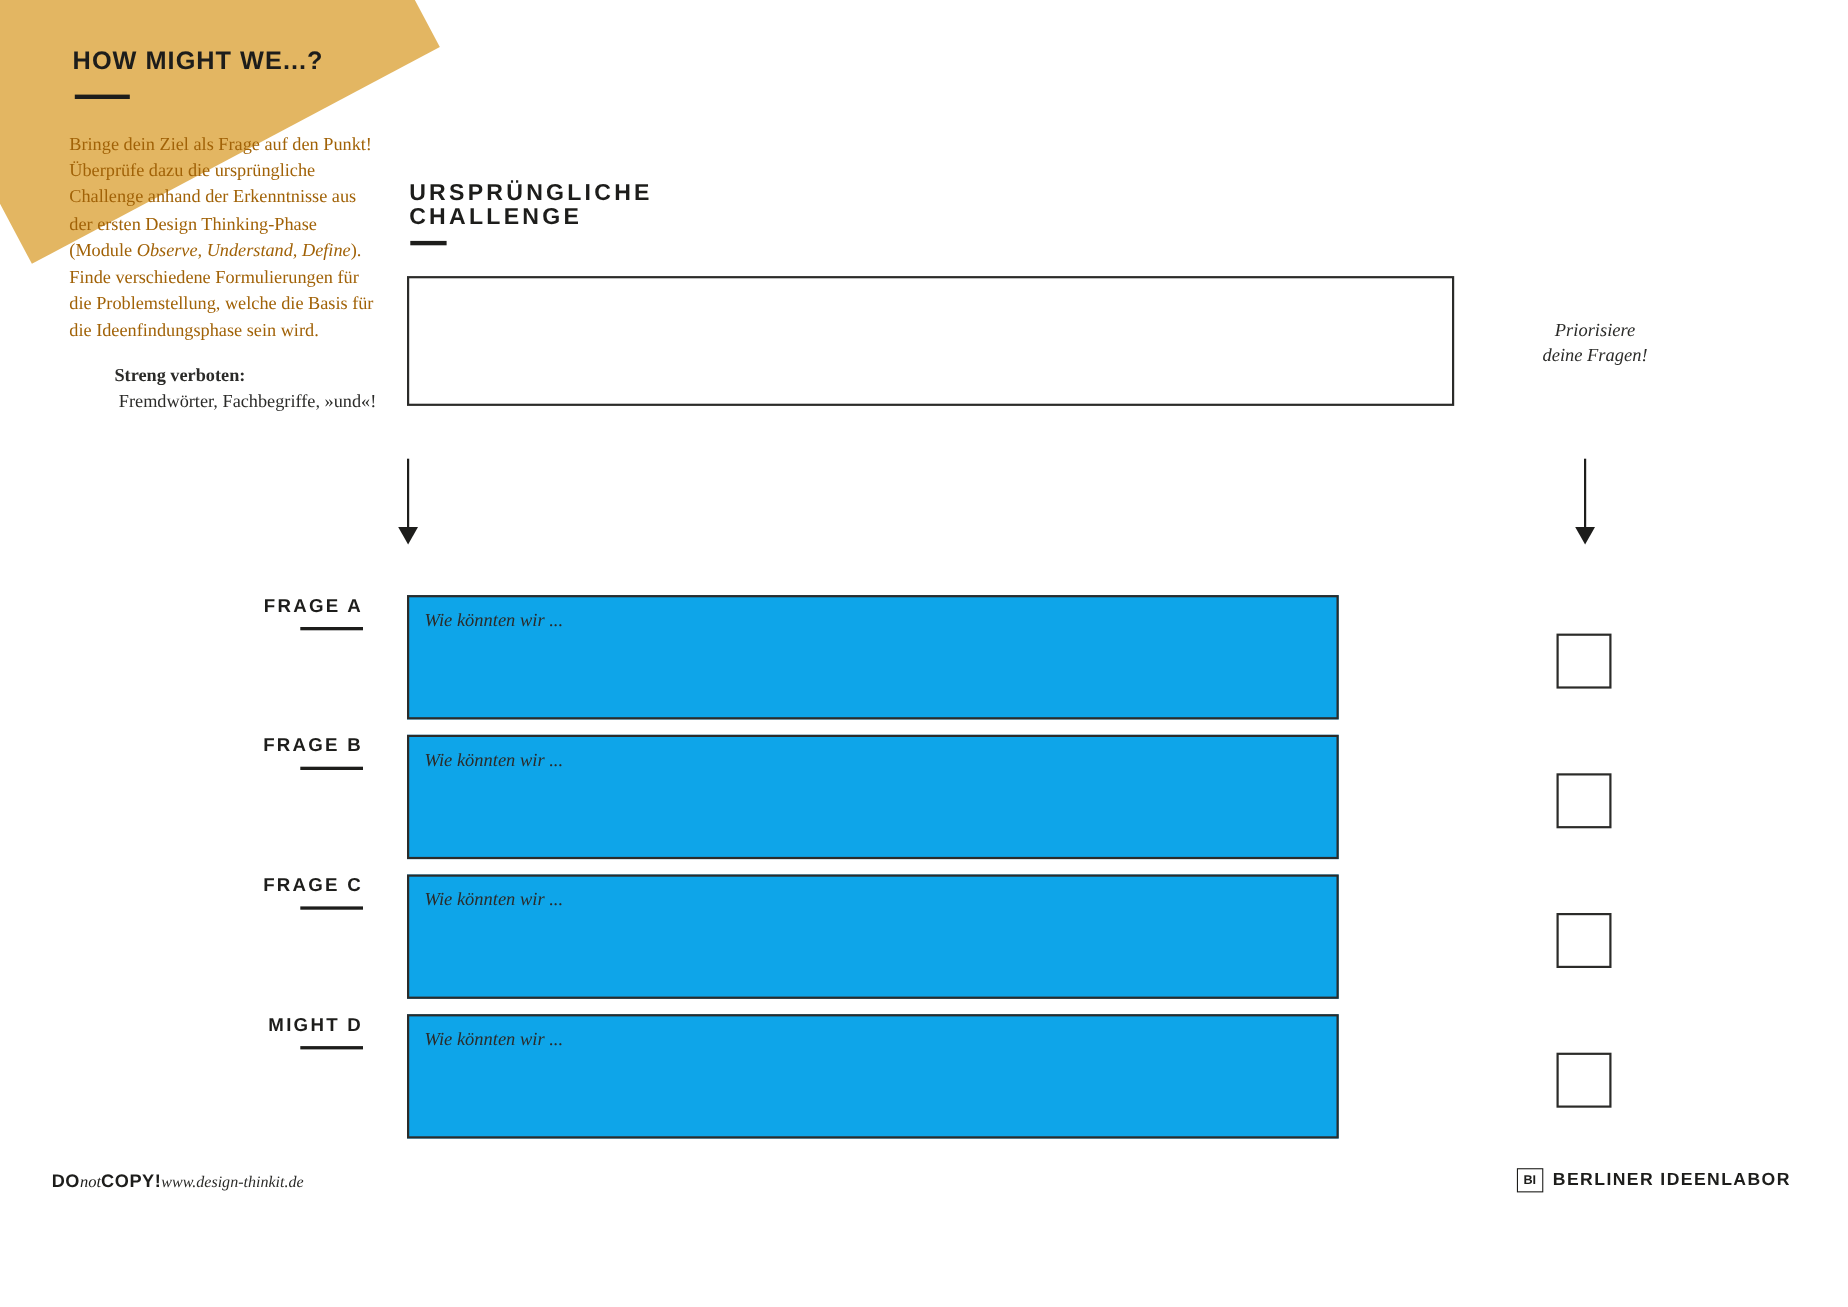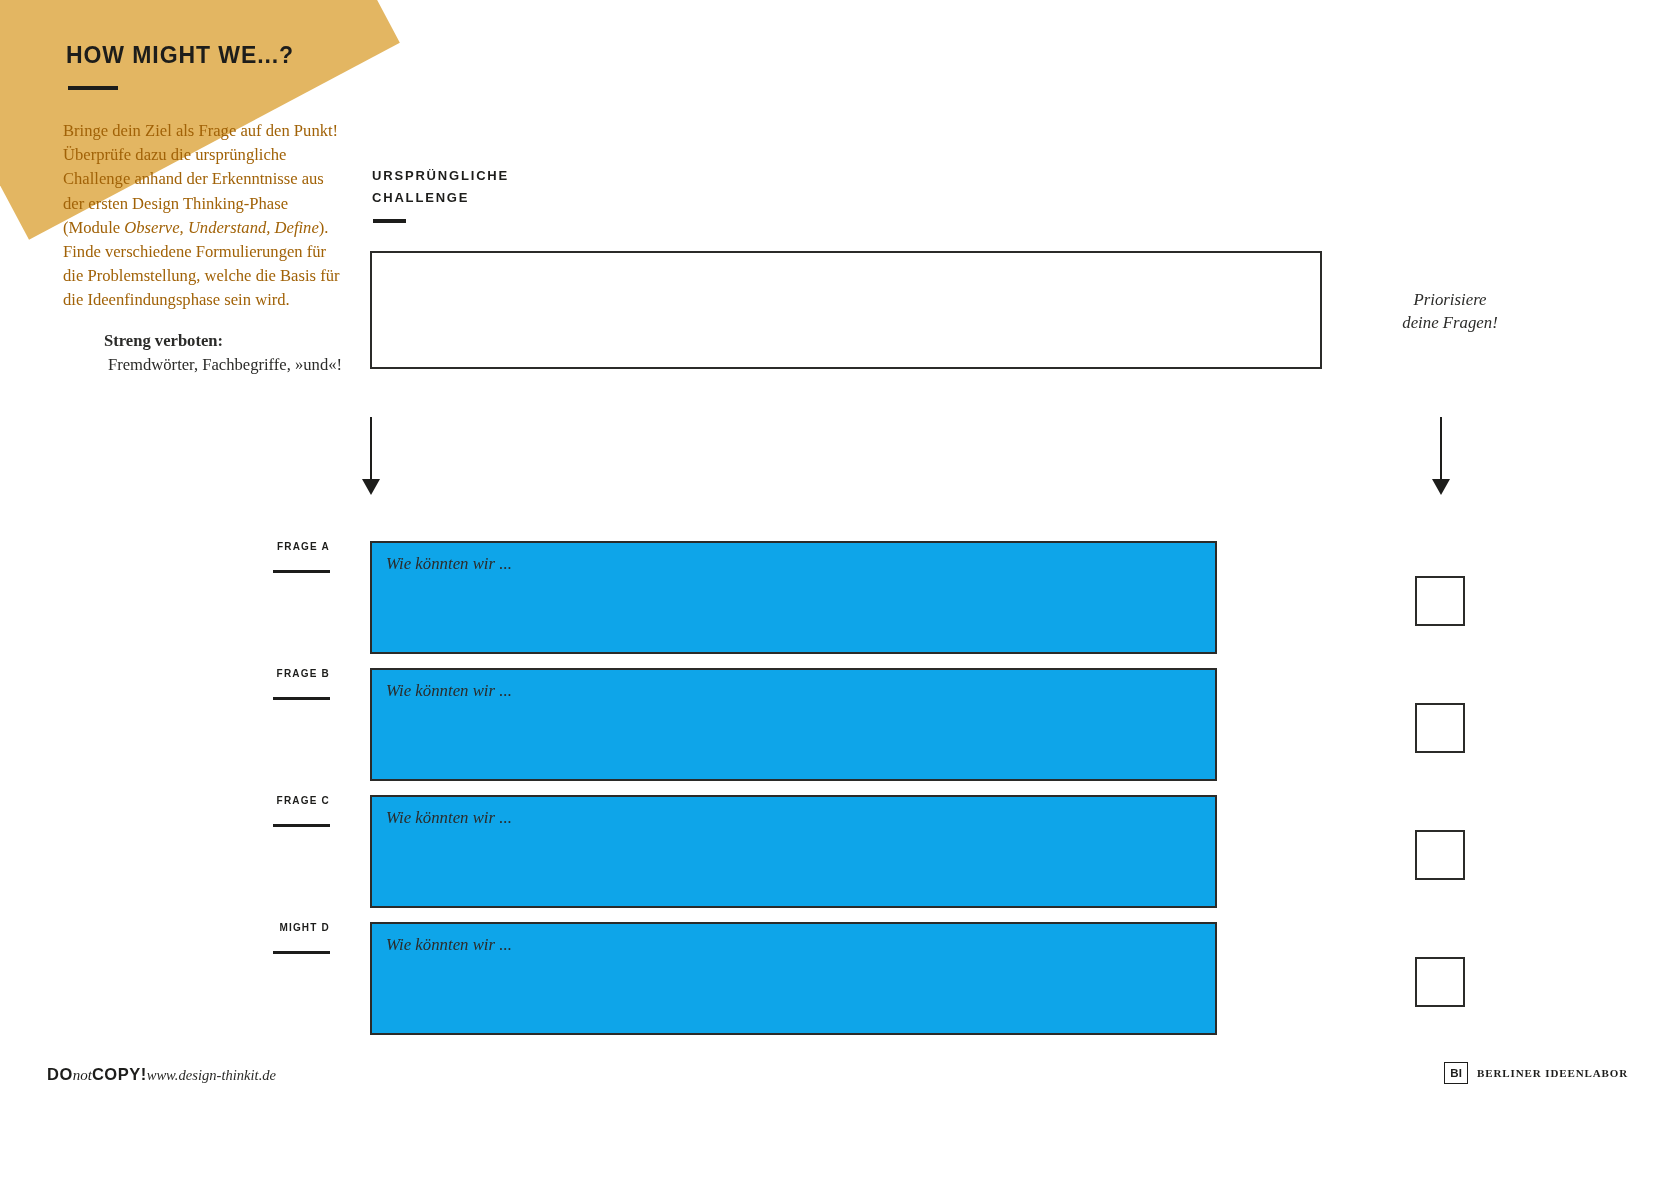--- a/index.html
+++ b/index.html
@@ -77,21 +77,21 @@
   .forbidden .lead { font-weight: bold; display: block; }
   .forbidden .items { display: block; padding-left: 4px; }
 
   
   .section-label {
     position: absolute;
     left: 372px;
     top: 165px;
     font-family: "Liberation Sans", sans-serif;
     font-weight: bold;
-    font-size: 13px;
+    font-size: 21px;
     letter-spacing: 0.14em;
     line-height: 22px;
     color: #1d1d1b;
   }
   .section-rule {
     position: absolute;
     left: 373px;
     top: 219px;
     width: 33px;
     height: 3.5px;
@@ -154,21 +154,21 @@
 
   
   .q-row { position: absolute; left: 0; width: 1680px; }
   .q-label {
     position: absolute;
     left: 180px;
     width: 150px;
     text-align: right;
     font-family: "Liberation Sans", sans-serif;
     font-weight: bold;
-    font-size: 10px;
+    font-size: 17px;
     letter-spacing: 0.12em;
     color: #1d1d1b;
   }
   .q-label-rule {
     position: absolute;
     left: 273px;
     width: 57px;
     height: 3.4px;
     background: #1d1d1b;
   }
@@ -244,23 +244,23 @@
     align-items: center;
     justify-content: center;
     font-family: "Liberation Sans", sans-serif;
     font-weight: bold;
     font-size: 11.5px;
     color: #1d1d1b;
     box-sizing: border-box;
   }
   .brand-name {
     margin-left: 9px;
-    font-family: Liberation Serif, serif;
-    font-weight: bold;
-    font-size: 11px;
+    font-family: Liberation Sans, sans-serif;
+    font-weight: bold;
+    font-size: 16px;
     letter-spacing: 0.08em;
     color: #1d1d1b;
     white-space: nowrap;
   }
 </style>
 </head>
 <body>
 
 <div class="gold-banner"></div>
 

